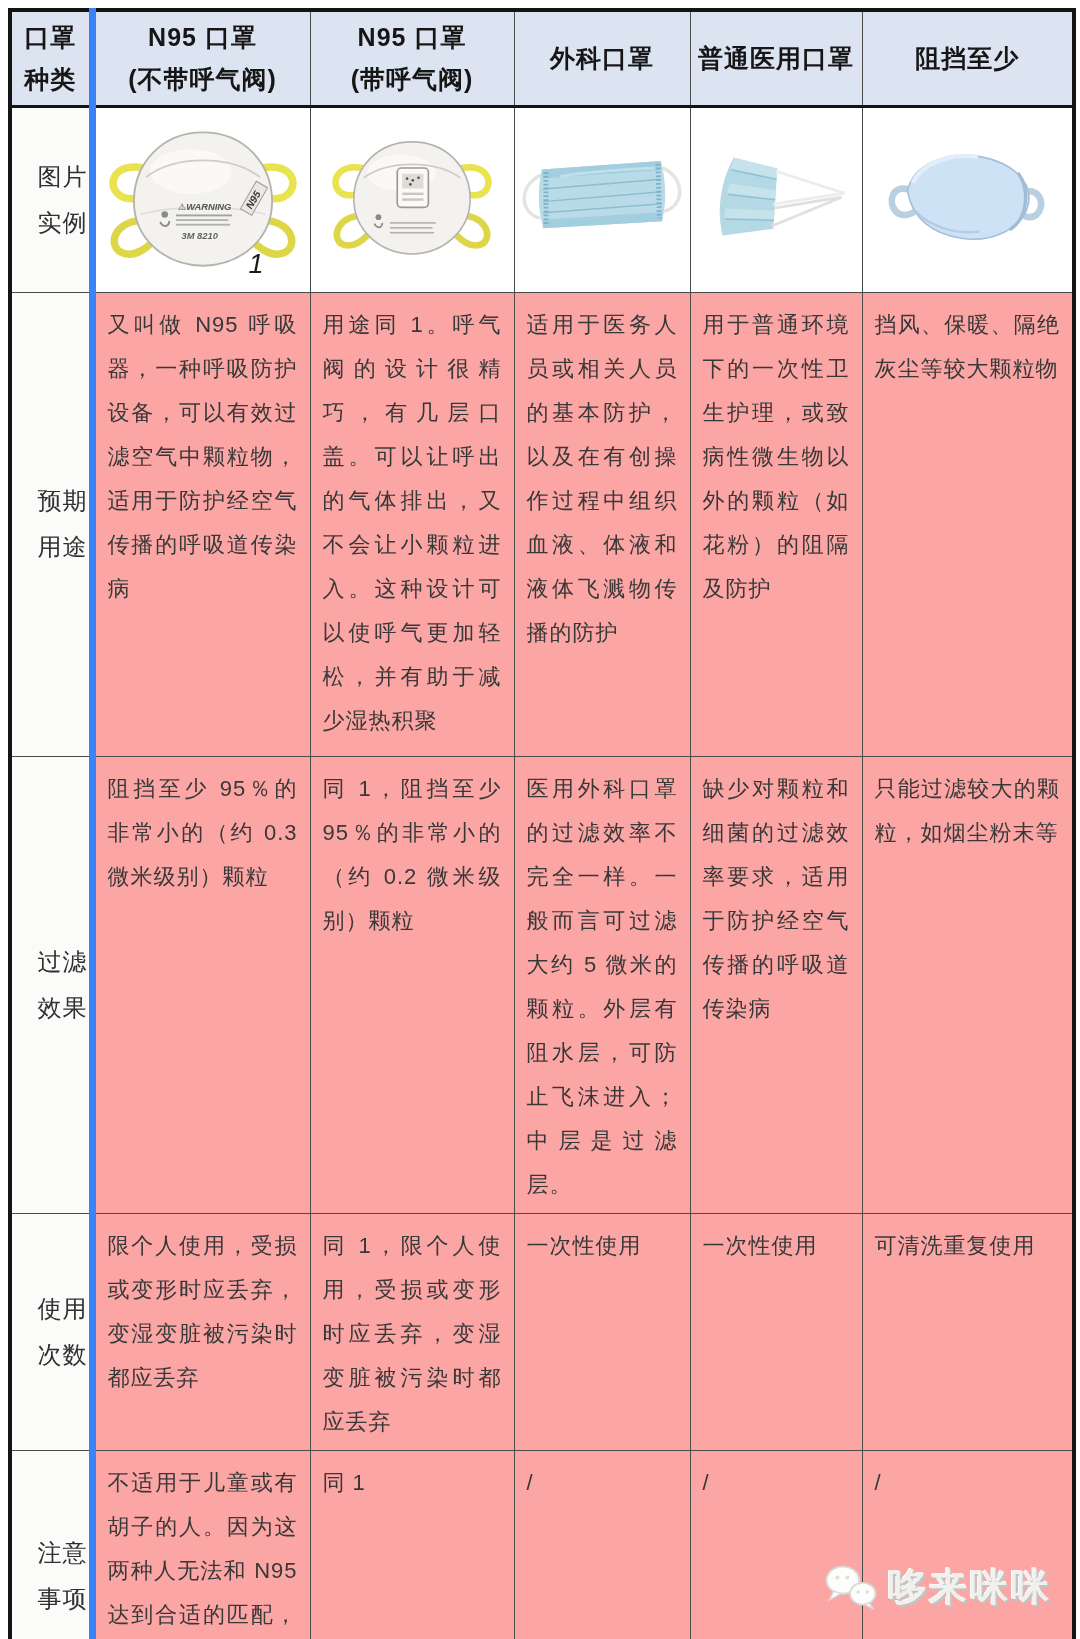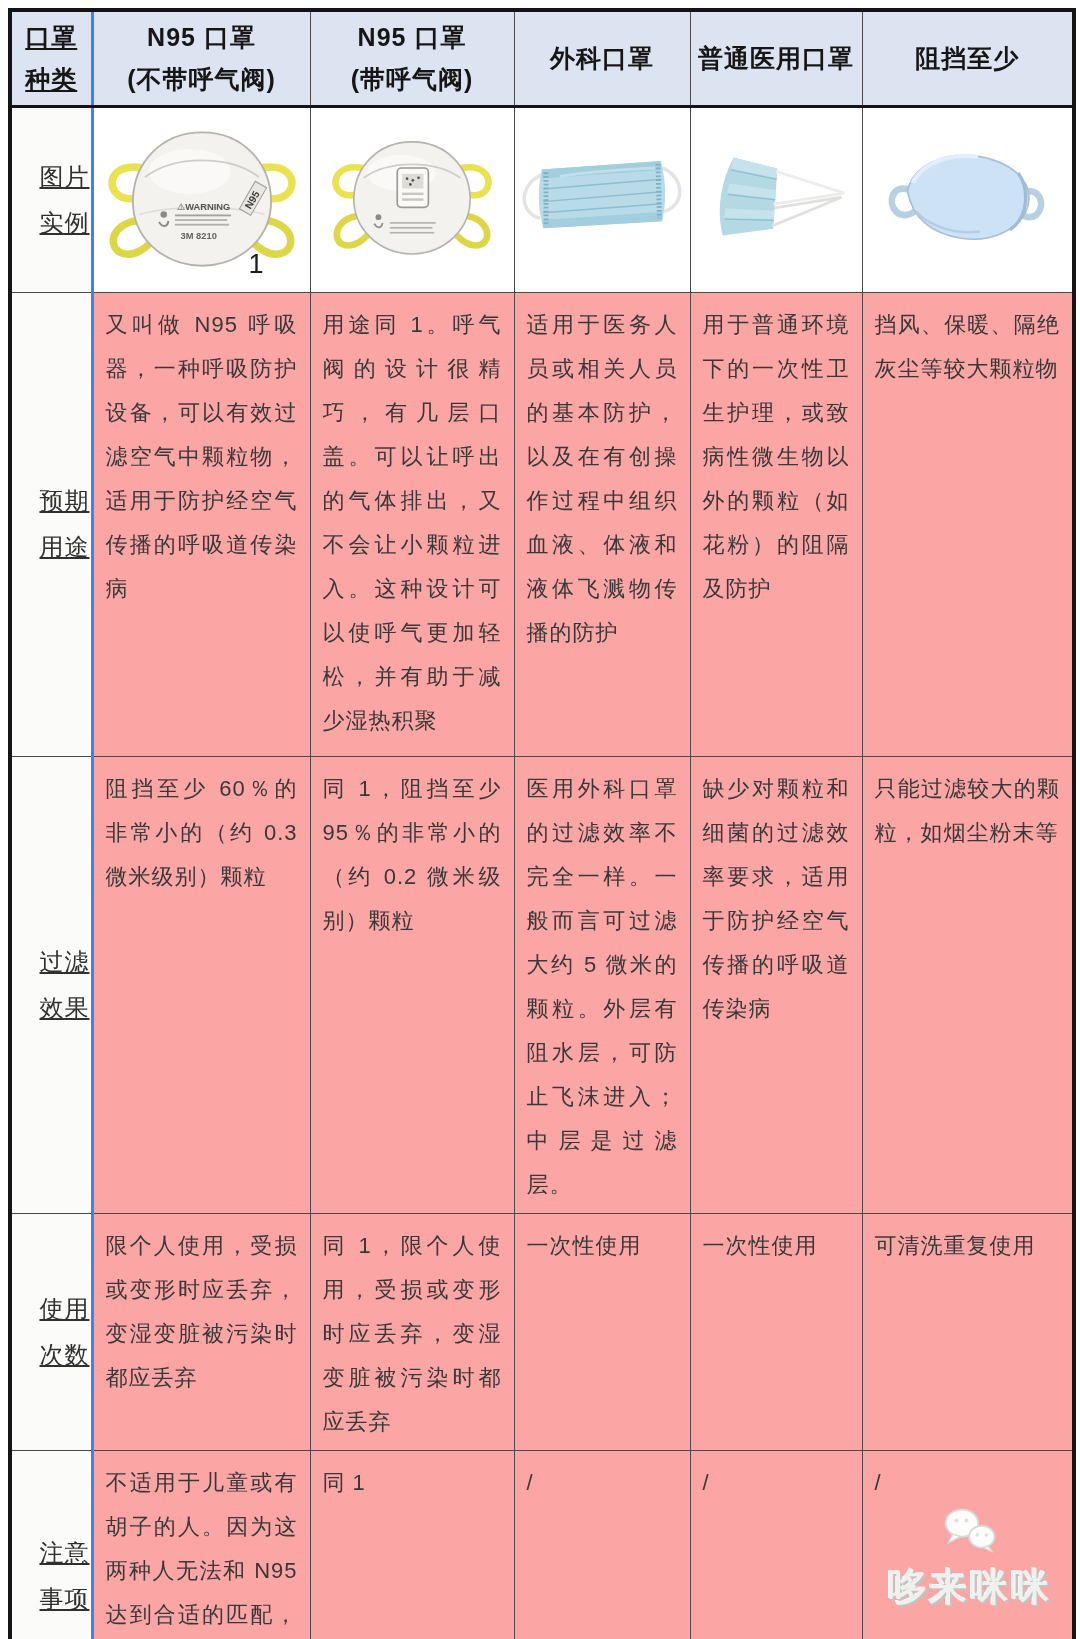--- a/index.html
+++ b/index.html
@@ -6,45 +6,45 @@
   body{
     width:1080px;height:1639px;background:#ffffff;position:relative;overflow:hidden;
     font-family:"Liberation Sans","DejaVu Sans",sans-serif;
   }
   table.mask-table{
     position:absolute;left:8px;top:8px;width:1064px;
     border-collapse:collapse;table-layout:fixed;
     background:#fbfbfa;border:4px solid #141414;
   }
   td{border:1px solid #4a4a4a;vertical-align:top;color:#383838;overflow:hidden;}
-  td.first-col{border-right:3px solid #3b82f6;text-decoration:underline;}
+  td.first-col{border-right:7px solid #3b82f6;}
   tr.hdr-row td{
     background:#dce4f1;border-bottom:3px solid #141414;
     text-align:center;vertical-align:middle;
     font-weight:bold;font-size:25px;line-height:42px;letter-spacing:1px;
     color:#161616;white-space:pre-line;
   }
   td.label-cell{
     vertical-align:middle;text-align:right;
     font-size:24px;line-height:46px;letter-spacing:1px;
     white-space:pre-line;color:#303030;background:#fbfbfa;
   }
   td.txt{
     padding:10px 12px 6px 12px;
     font-size:22px;line-height:44px;letter-spacing:1px;
     text-align:justify;background:#fca5a5;
   }
-  td.img-cell{background:#ffffff;text-align:center;vertical-align:middle;position:relative;}
+  td.img-cell{background:#ffffff;text-align:center;vertical-align:middle;position:relative;font-style:italic;}
   .img-caption{
     position:absolute;right:46px;bottom:12px;
     font-size:27px;color:#1b1b1b;letter-spacing:0;
   }
   .watermark{
     position:absolute;right:28px;bottom:26px;
-    display:flex;align-items:flex-start;gap:8px;z-index:5;flex-direction:column;
+    display:flex;align-items:flex-start;gap:8px;z-index:5;
   }
   .watermark .wm-text{
     font-size:38px;letter-spacing:3px;color:#f0f0ee;
     text-shadow:2px 2px 0 #c3c3c1, -1px -1px 0 #fafafa;
     font-weight:bold;
   }
   svg{display:block;margin:0 auto;}
 </style>
 </head>
 <body>
@@ -173,21 +173,21 @@
     <td class="txt">又叫做 N95 呼吸器，一种呼吸防护设备，可以有效过滤空气中颗粒物，适用于防护经空气传播的呼吸道传染病</td>
     <td class="txt">用途同 1。呼气阀的设计很精巧，有几层口盖。可以让呼出的气体排出，又不会让小颗粒进入。这种设计可以使呼气更加轻松，并有助于减少湿热积聚</td>
     <td class="txt">适用于医务人员或相关人员的基本防护，以及在有创操作过程中组织血液、体液和液体飞溅物传播的防护</td>
     <td class="txt">用于普通环境下的一次性卫生护理，或致病性微生物以外的颗粒（如花粉）的阻隔及防护</td>
     <td class="txt">挡风、保暖、隔绝灰尘等较大颗粒物</td>
   </tr>
 
   <tr style="height:378px">
     <td class="first-col label-cell">过滤
 效果</td>
-    <td class="txt">阻挡至少 60％的非常小的（约 0.3 微米级别）颗粒</td>
+    <td class="txt">阻挡至少 95％的非常小的（约 0.3 微米级别）颗粒</td>
     <td class="txt">同 1，阻挡至少 95％的非常小的（约 0.2 微米级别）颗粒</td>
     <td class="txt">医用外科口罩的过滤效率不完全一样。一般而言可过滤大约 5 微米的颗粒。外层有阻水层，可防止飞沫进入；中层是过滤层。</td>
     <td class="txt">缺少对颗粒和细菌的过滤效率要求，适用于防护经空气传播的呼吸道传染病</td>
     <td class="txt">只能过滤较大的颗粒，如烟尘粉末等</td>
   </tr>
 
   <tr style="height:224px">
     <td class="first-col label-cell">使用
 次数</td>
     <td class="txt">限个人使用，受损或变形时应丢弃，变湿变脏被污染时都应丢弃</td>

